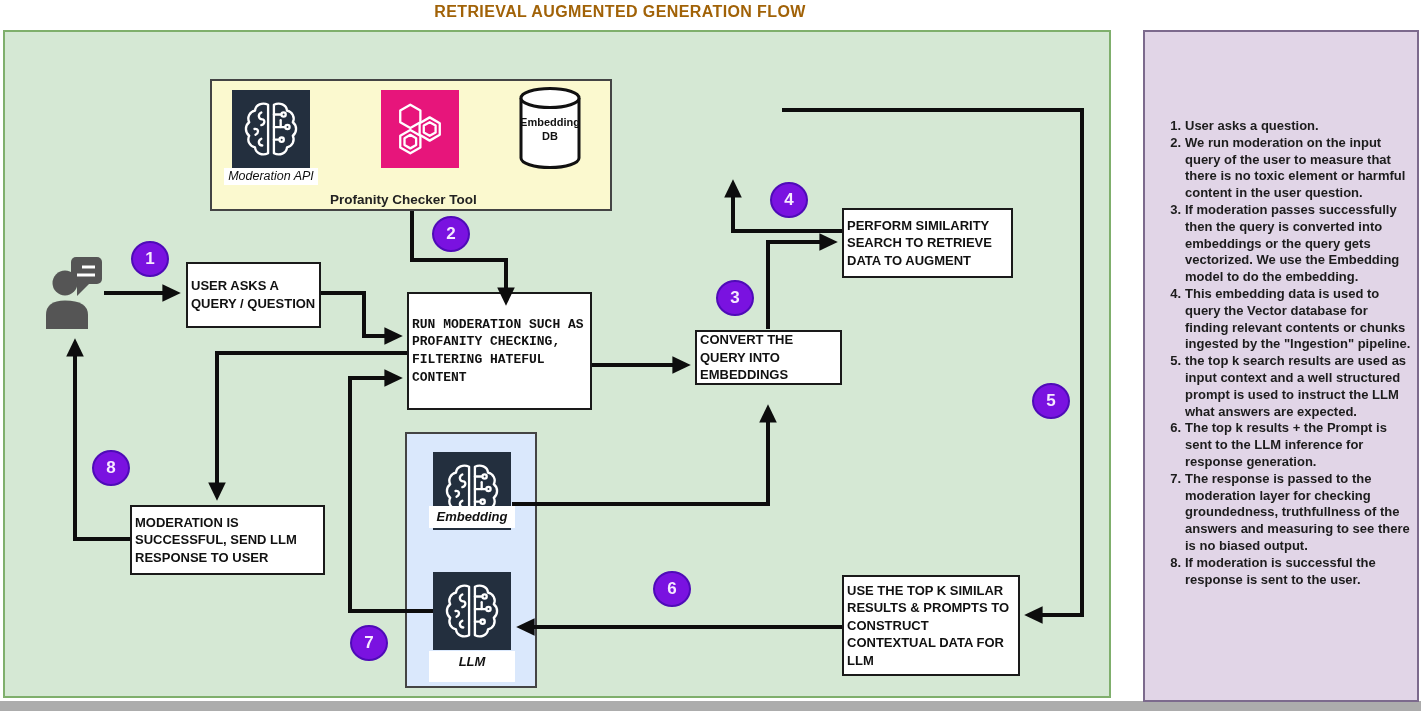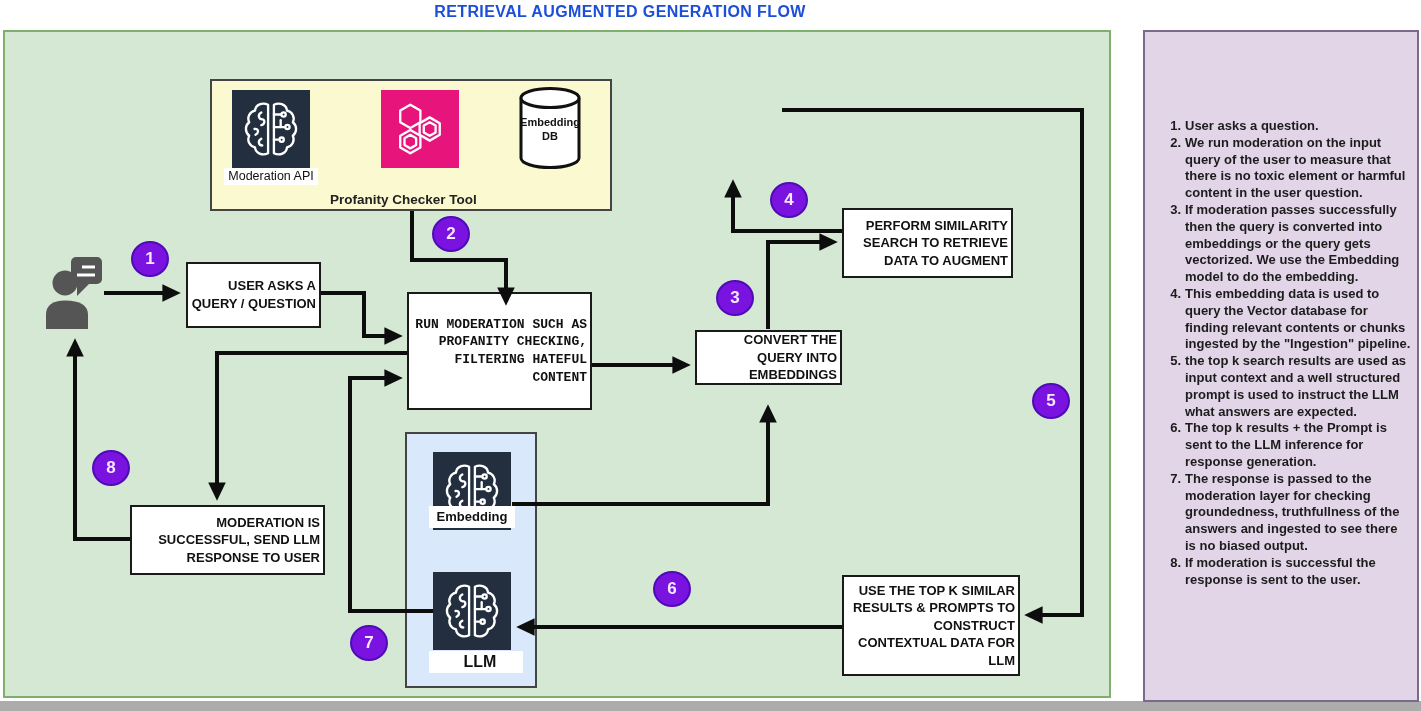--- a/index.html
+++ b/index.html
@@ -1,41 +1,41 @@
 <!DOCTYPE html>
 <html><head>
 <meta charset="utf-8">
 <style>
   html,body{margin:0;padding:0;background:#fff;}
   #canvas{position:relative;width:1421px;height:711px;background:#ffffff;overflow:hidden;
           font-family:"Liberation Sans","DejaVu Sans",sans-serif;}
   .title{position:absolute;left:0;top:3px;width:1240px;text-align:center;
-         font-size:16px;font-weight:bold;letter-spacing:.4px;color:#1d4ed8;}
+         font-size:16px;font-weight:bold;letter-spacing:.4px;color:#a16207;}
   .flow-area{position:absolute;left:3px;top:30px;width:1108px;height:668px;
              background:#D5E8D4;border:2px solid #7FAF6C;box-sizing:border-box;}
   .sidebar{position:absolute;left:1143px;top:30px;width:276px;height:672px;
            background:#E1D5E7;border:2px solid #7C6A8D;box-sizing:border-box;
            padding:86px 6px 0 18px;}
   .sidebar ol{margin:0;padding:0;list-style:none;}
   .sidebar li{display:flex;font-size:13px;font-weight:bold;color:#1c1c1c;line-height:16.8px;}
   .sidebar li .num{flex:0 0 18px;text-align:right;margin-right:4px;}
   .gray-strip{position:absolute;left:0;top:701px;width:1421px;height:10px;background:#ACACAC;}
 
   .node{position:absolute;background:#fff;border:2px solid #1a1a1a;box-sizing:border-box;
-        display:flex;align-items:center;justify-content:center;text-align:right;
+        display:flex;align-items:center;justify-content:center;text-align:left;
         font-size:13px;font-weight:bold;color:#111;line-height:1.35;padding:3px;}
   .toolbox{position:absolute;left:210px;top:79px;width:402px;height:132px;
            background:#FBF9CF;border:2px solid #444;box-sizing:border-box;}
   .modelbox{position:absolute;left:405px;top:432px;width:132px;height:256px;
             background:#DAE8FC;border:2px solid #444;box-sizing:border-box;}
   .icon-sq{position:absolute;width:78px;height:78px;display:flex;align-items:center;justify-content:center;}
   .icon-dark{background:#232F3E;}
   .icon-pink{background:#E7157B;}
   .icon-sq svg{width:62px;height:62px;}
-  .icon-label{position:absolute;background:#fff;text-align:center;color:#111;}
+  .icon-label{position:absolute;background:#fff;text-align:center;color:#111;font-style:italic;}
   .cyl{position:absolute;}
   .cyl .cyl-text{position:absolute;left:0;width:100%;text-align:center;font-weight:bold;color:#111;}
   .badge{position:absolute;width:38px;height:36px;border-radius:50%;
          background:#7A12E0;border:2px solid #4F0BB8;box-sizing:border-box;
          display:flex;align-items:center;justify-content:center;
          color:#F6E9FF;font-size:17px;font-weight:bold;z-index:5;}
   .arrows{position:absolute;left:0;top:0;width:1421px;height:711px;z-index:3;pointer-events:none;}
   .shape-layer{position:absolute;left:0;top:0;z-index:2;}
 </style>
 </head>
@@ -124,21 +124,21 @@
     <svg viewBox="0 0 64 64">
         <use href="#brain"></use>
       </svg>
   </div>
   <div class="icon-label" style="left:429px;top:506px;width:86px;height:22px;font-size:13px;font-weight:600;line-height:22px;">Embedding</div>
   <div class="icon-sq icon-dark" style="left:433px;top:572px;">
     <svg viewBox="0 0 64 64">
         <use href="#brain"></use>
       </svg>
   </div>
-  <div class="icon-label" style="left:429px;top:651px;width:86px;height:22px;font-size:16px;font-weight:600;line-height:22px;padding-left:8px;">LLM</div>
+  <div class="icon-label" style="left:429px;top:651px;width:86px;height:31px;font-size:13px;font-weight:600;line-height:22px;">LLM</div>
 
   <svg class="arrows">
     <defs>
       <marker id="ah" markerUnits="strokeWidth" markerWidth="5" markerHeight="4.4" refX="3.4" refY="2.2" orient="auto">
         <path d="M0,0 L4.6,2.2 L0,4.4 Z" fill="#0d0d0d"></path>
       </marker>
     </defs>
     <g fill="none" stroke="#0d0d0d" stroke-width="4" stroke-linejoin="miter">
       <polyline points="104,293 176,293" marker-end="url(#ah)"></polyline>
       <polyline points="412,211 412,260 506,260 506,301" marker-end="url(#ah)"></polyline>
@@ -185,21 +185,21 @@
       <li>
           <span class="num">5.</span>
           <span>the top k search results are used as input context and a well structured prompt is used to instruct the LLM what answers are expected.</span>
         </li>
       <li>
           <span class="num">6.</span>
           <span>The top k results + the Prompt is sent to the LLM inference for response generation.</span>
         </li>
       <li>
           <span class="num">7.</span>
-          <span>The response is passed to the moderation layer for checking groundedness, truthfullness of the answers and ingested to see there is no biased output.</span>
+          <span>The response is passed to the moderation layer for checking groundedness, truthfullness of the answers and measuring to see there is no biased output.</span>
         </li>
       <li>
           <span class="num">8.</span>
           <span>If moderation is successful the response is sent to the user.</span>
         </li>
     </ol>
   </div>
 
 </div>
 

